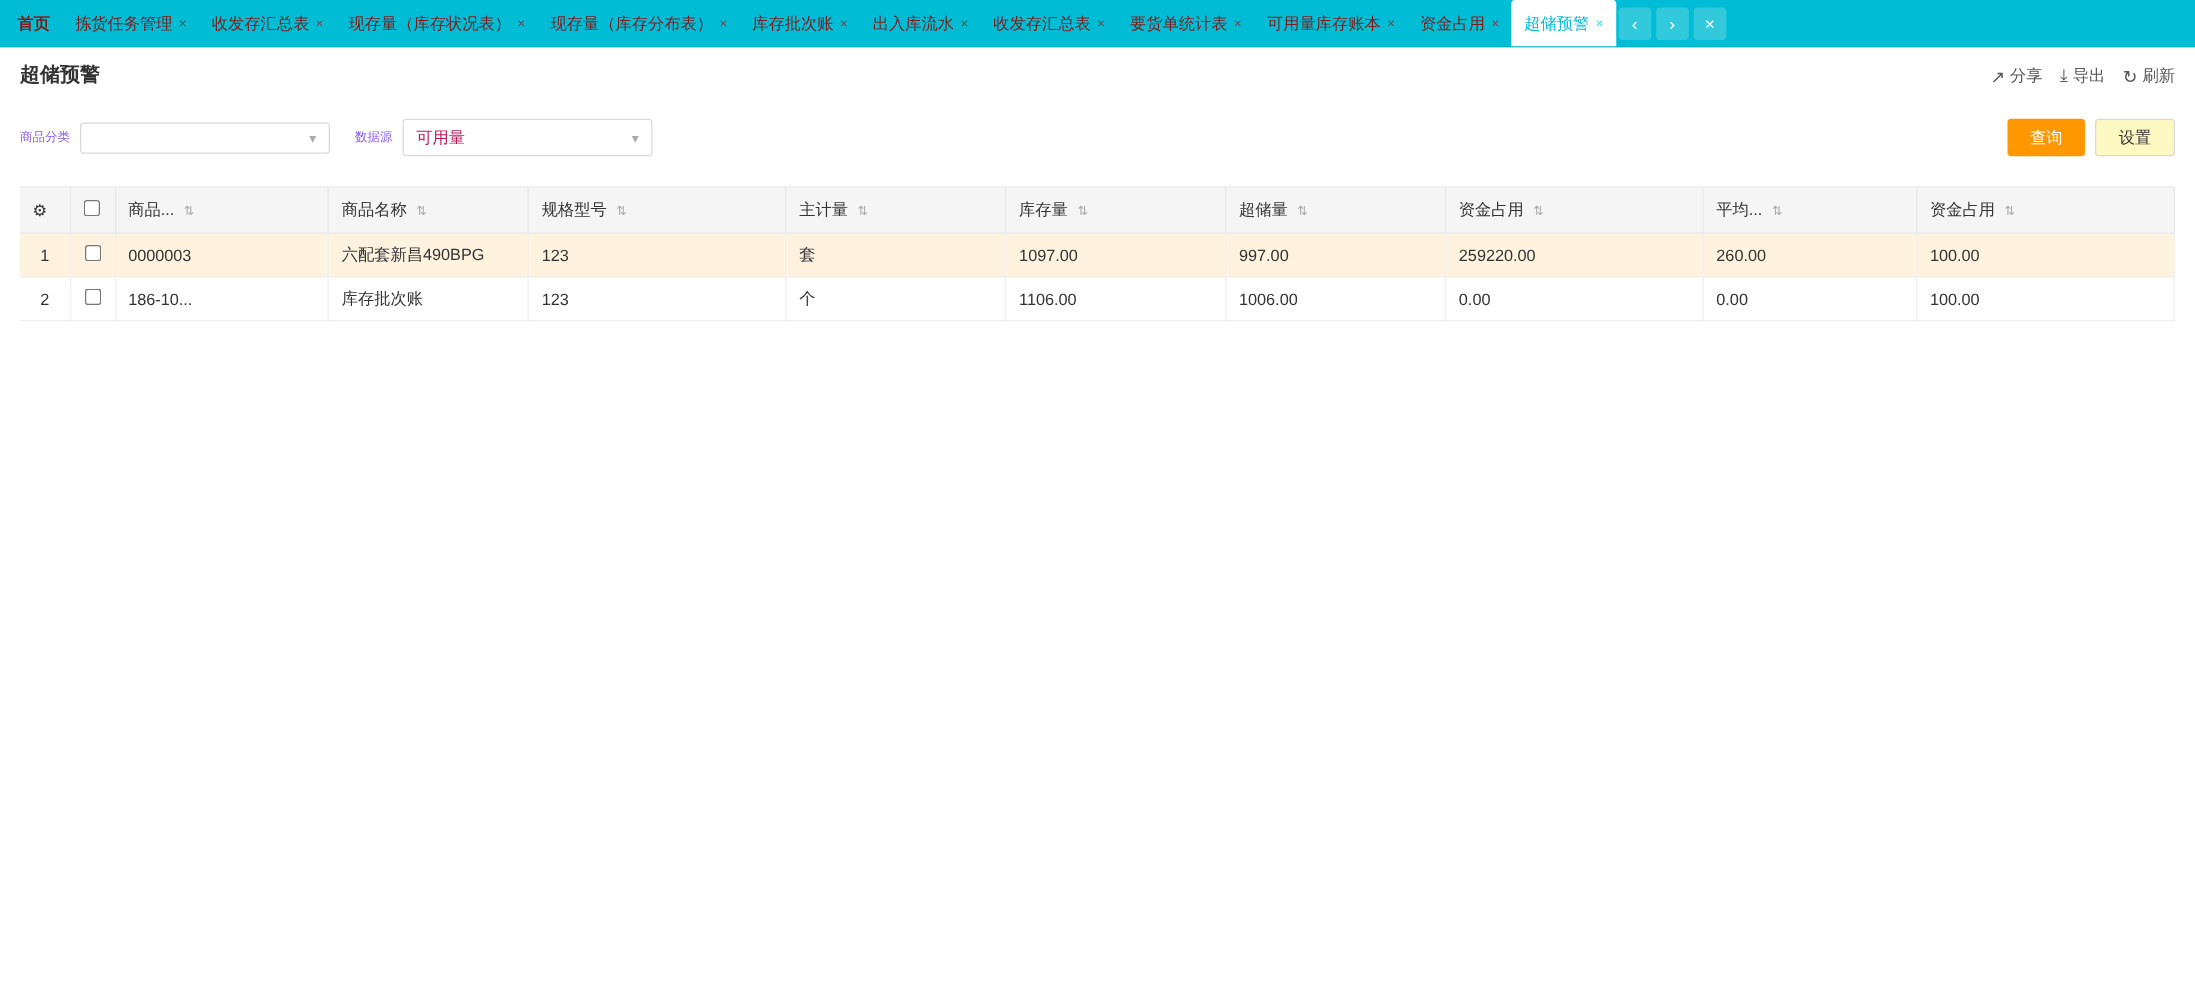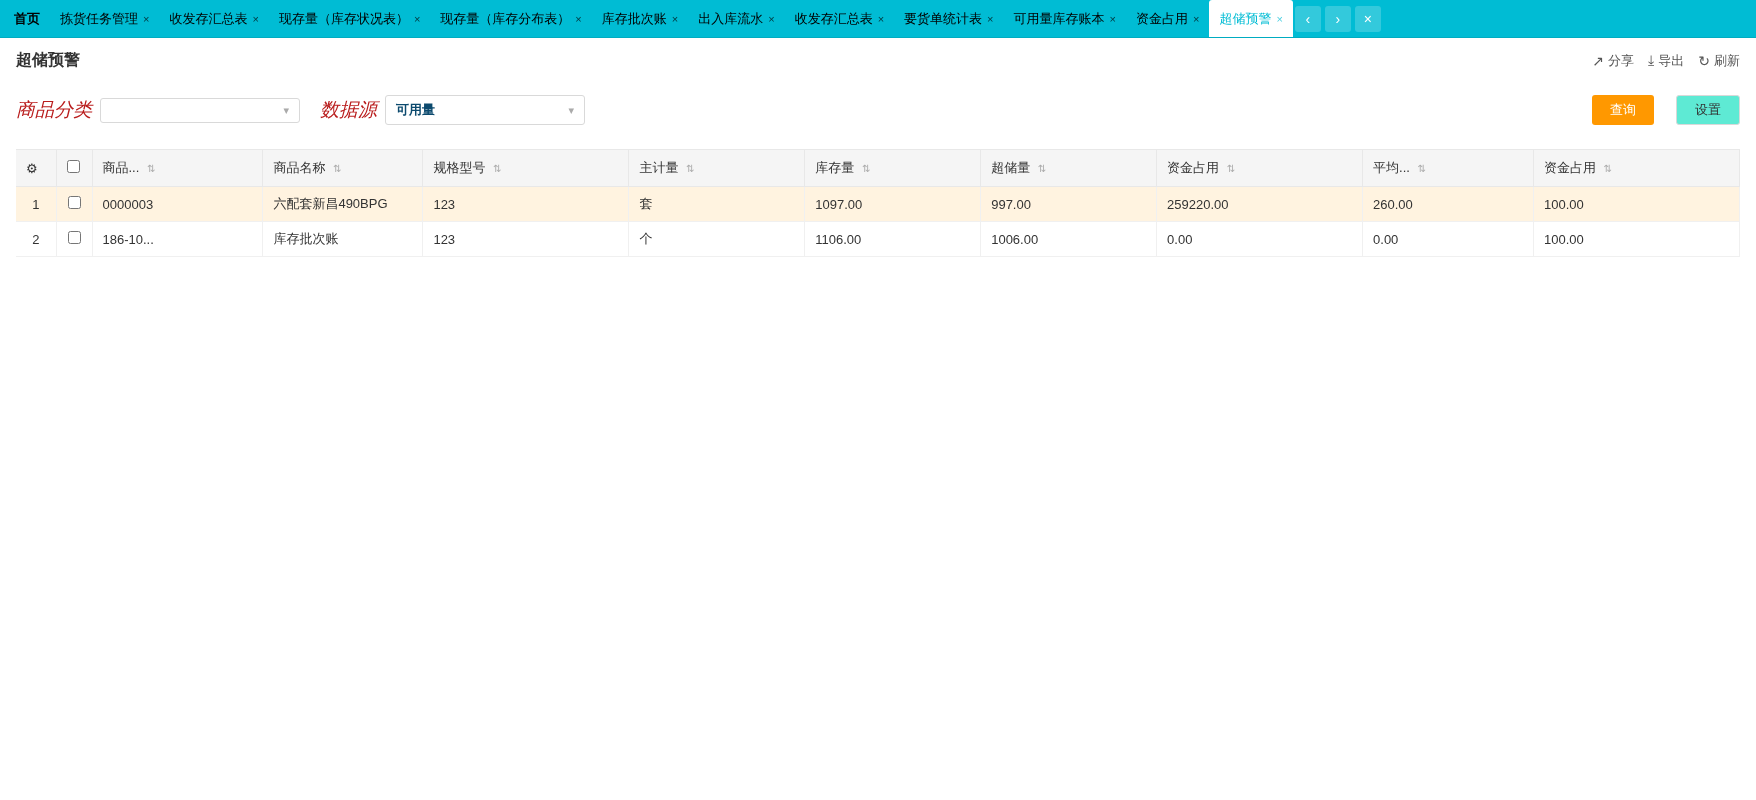--- a/index.html
+++ b/index.html
@@ -13,21 +13,21 @@
       height: 38px;
       padding: 0 4px;
       overflow: hidden;
       border-bottom: 1px solid #00acc1;
     }
     .nav-item {
       display: flex;
       align-items: center;
       padding: 0 10px;
       height: 38px;
-      color: #000000;
+      color: #7f1d1d;
       font-size: 13px;
       cursor: pointer;
       white-space: nowrap;
       position: relative;
     }
     .nav-item.active {
       background: #fff;
       color: #00bcd4;
       border-radius: 3px 3px 0 0;
     }
@@ -93,56 +93,55 @@
       gap: 20px;
       margin-bottom: 14px;
       padding: 10px 0;
     }
     .filter-item {
       display: flex;
       align-items: center;
       gap: 8px;
     }
     .filter-label {
-      color: #b91c1c;
-      font-size: 19px;
+      color: #8b5cf6;
+      font-size: 10px;
       white-space: nowrap;
-      font-style: italic;
     }
     .filter-select {
       display: flex;
       align-items: center;
       border: 1px solid #d9d9d9;
       border-radius: 3px;
       padding: 5px 10px;
       min-width: 200px;
       background: #fff;
       cursor: pointer;
       font-size: 13px;
       color: #333;
       justify-content: space-between;
     }
     .filter-select .arrow { color: #aaa; font-size: 11px; margin-left: 8px; }
     .filter-actions {
       margin-left: auto;
       display: flex;
-      gap: 22px;
+      gap: 8px;
       padding-left: 44px;
     }
     .btn-query {
       background: #ff9800;
       color: #fff;
       border: none;
       border-radius: 3px;
       padding: 6px 18px;
       font-size: 13px;
       cursor: pointer;
     }
     .btn-settings {
-      background: #5eead4;
+      background: #fef9c3;
       color: #333;
       border: 1px solid #d9d9d9;
       border-radius: 3px;
       padding: 5px 18px;
       font-size: 13px;
       cursor: pointer;
     }
 
     
     .data-table {
@@ -171,21 +170,21 @@
     .data-table td {
       padding: 8px 10px;
       border-bottom: 1px solid #f0f0f0;
       border-right: 1px solid #f0f0f0;
     }
     .data-table tbody tr.highlight { background: #fff3e0; }
     .row-number { color: #333; text-align: center; }
     .checkbox-cell { text-align: center; }
     input[type="checkbox"] { cursor: pointer; }
 
-    .datasource-value { color: #0c4a6e; font-weight: bold; }
+    .datasource-value { color: #be185d; font-weight: normal; }
   </style>
 </head>
 <body>
 
 <nav class="top-nav">
   <div class="nav-item home">
     <span>首页</span>
   </div>
   <div class="nav-item">
     <span>拣货任务管理</span>

